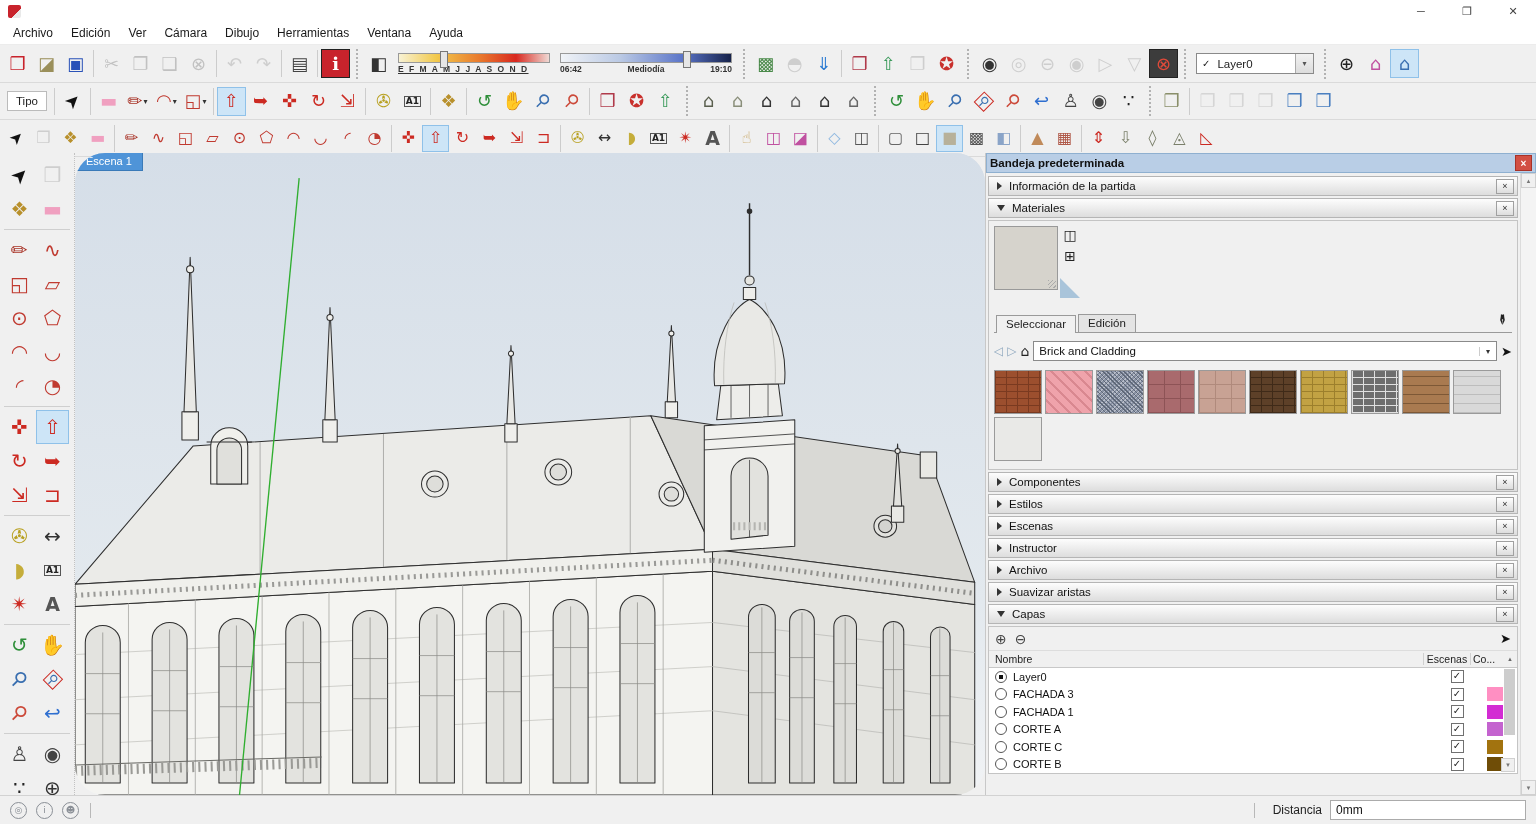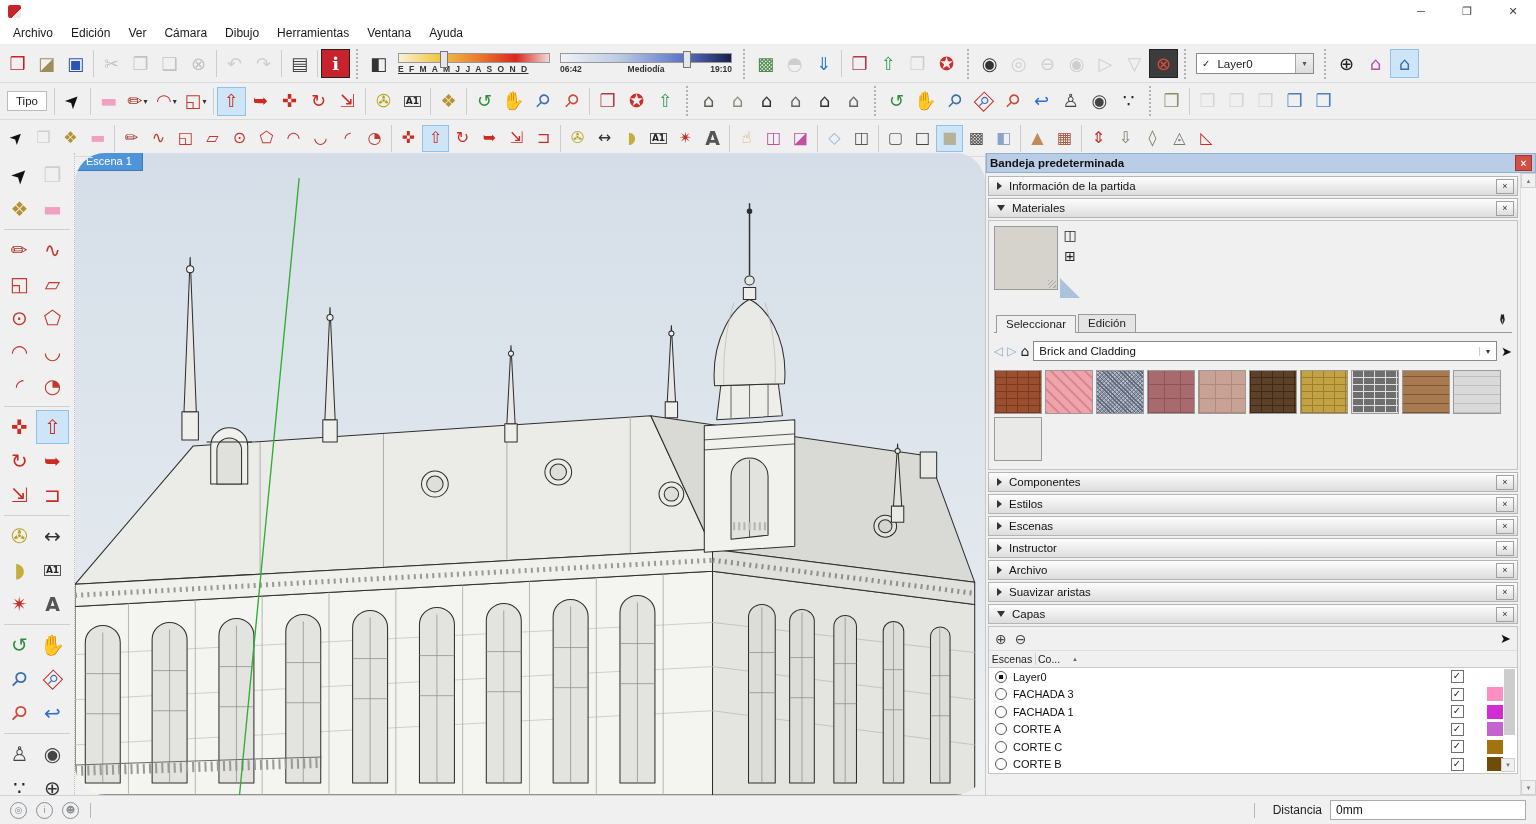--- a/index.html
+++ b/index.html
@@ -877,20 +877,21 @@
             <span class="x">×</span>
           </div>
 
           <div class="capas">
             <div class="capas-bar">
               <span class="cap-btn">⊕</span>
               <span class="cap-btn">⊖</span>
               <span class="details glyph">➤</span>
             </div>
             <div class="capas-head">
+              <span class="ch-name">Nombre</span>
               <span class="ch-vis">Escenas</span>
               <span class="ch-col">Co...</span>
               <span class="ch-scroll">▲</span>
             </div>
             <div id="layer-rows">
                 <div class="layer-row">
                   <span class="rb on"></span>
                   <span class="lname">Layer0</span>
                   <span class="cbw">
                     <span class="cb">✓</span>

